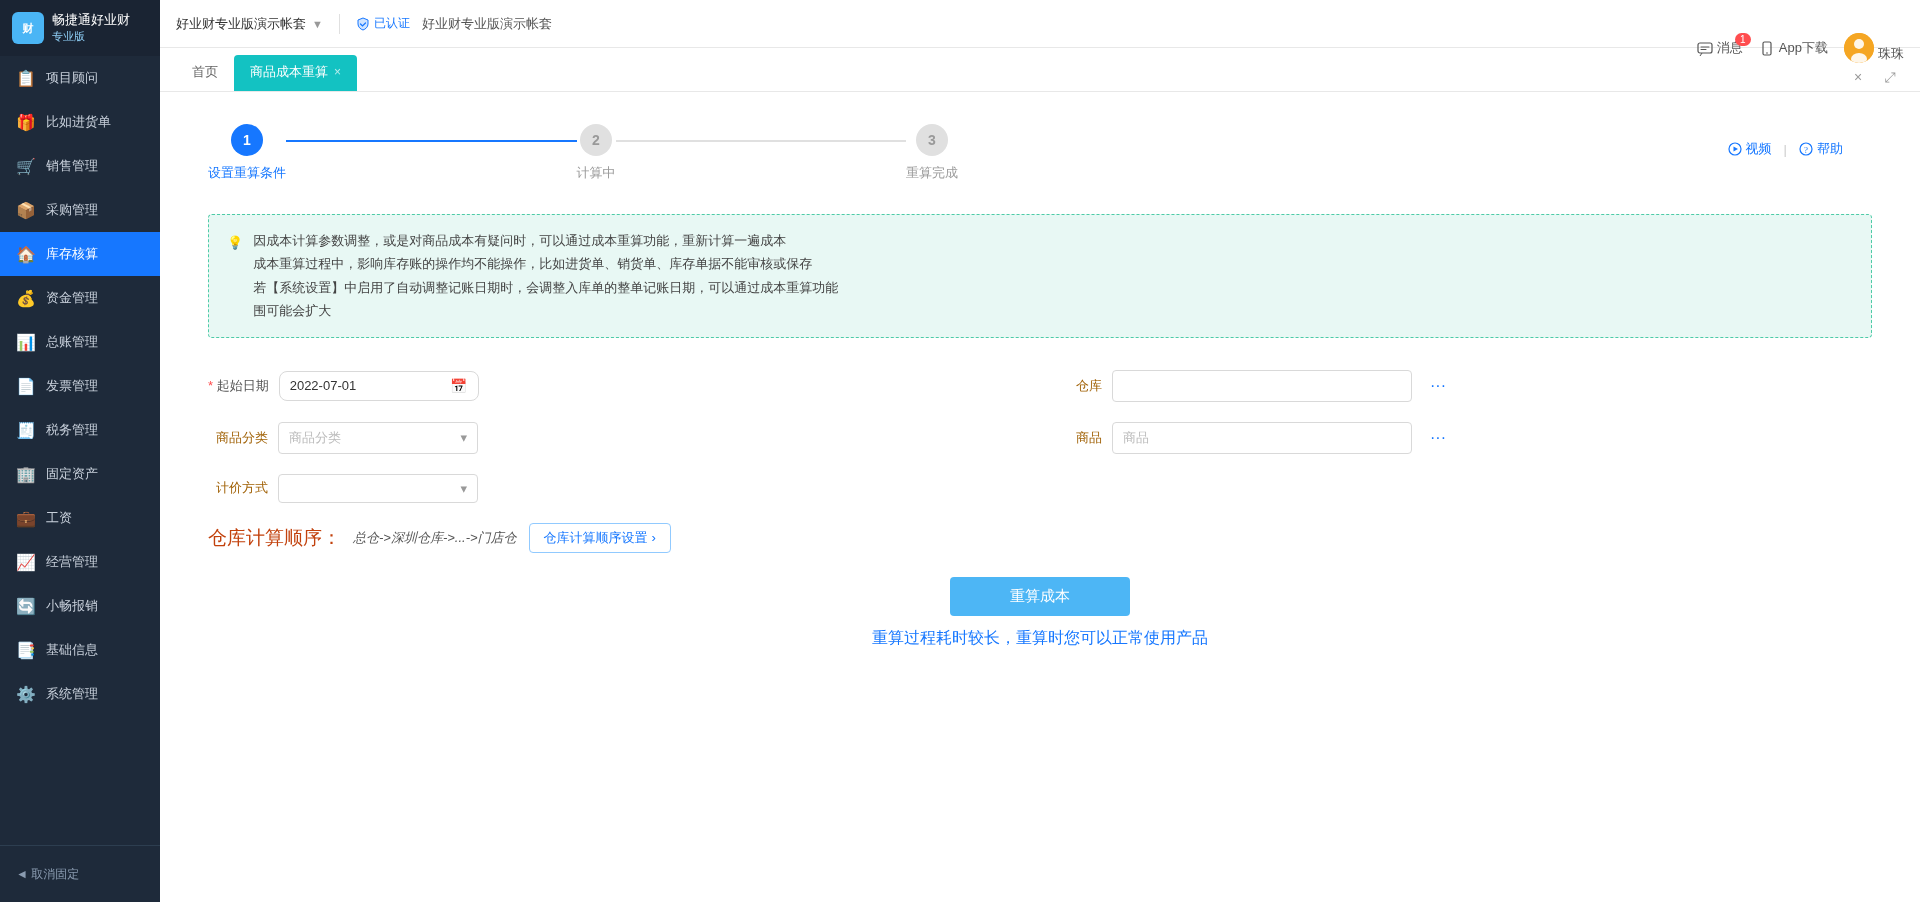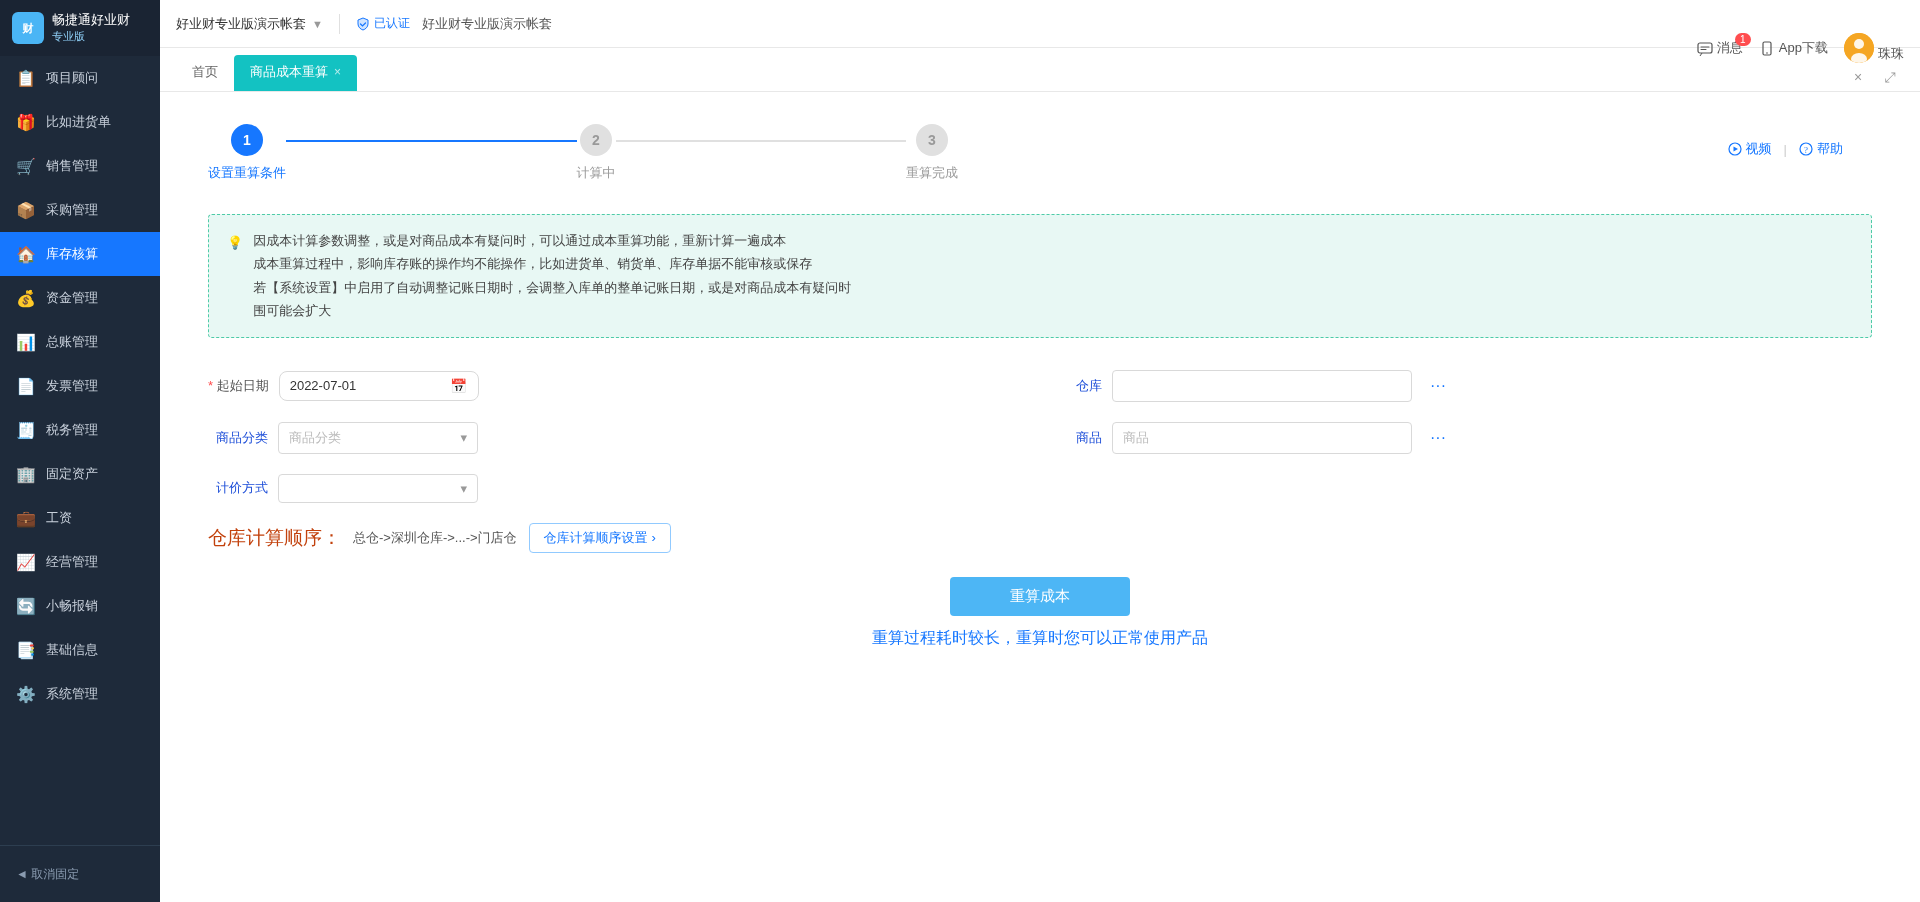--- a/index.html
+++ b/index.html
@@ -247,21 +247,21 @@
       gap: 24px;
     }
     .form-field {
       display: flex;
       align-items: center;
       gap: 10px;
       flex: 1;
     }
     .form-label {
       font-size: 13px;
-      color: #1d4ed8;
+      color: #a16207;
       white-space: nowrap;
       min-width: 60px;
       text-align: right;
     }
     .form-input {
       border: 1px solid #d9d9d9;
       border-radius: 4px;
       padding: 6px 10px;
       font-size: 13px;
       color: #333;
@@ -304,21 +304,21 @@
     .calendar-icon { color: #1677ff; cursor: pointer; font-size: 14px; }
 
     
     .warehouse-row {
       display: flex;
       align-items: center;
       margin-bottom: 24px;
       gap: 12px;
     }
     .warehouse-label { font-size: 19px; color: #c2410c; white-space: nowrap; }
-    .warehouse-value { font-size: 13px; color: #555; }
+    .warehouse-value { font-size: 13px; color: #555; font-style: italic; }
     .warehouse-btn {
       background: white;
       border: 1px solid #91caff;
       color: #1677ff;
       border-radius: 4px;
       padding: 5px 14px;
       font-size: 13px;
       cursor: pointer;
       display: flex;
       align-items: center;
@@ -564,21 +564,21 @@
             <span>帮助</span>
           </div>
         </div>
       </div>
 
       <div class="notice-box">
         <span class="notice-icon">💡</span>
         <div>
           <div>因成本计算参数调整，或是对商品成本有疑问时，可以通过成本重算功能，重新计算一遍成本</div>
           <div>成本重算过程中，影响库存账的操作均不能操作，比如进货单、销货单、库存单据不能审核或保存</div>
-          <div>若【系统设置】中启用了自动调整记账日期时，会调整入库单的整单记账日期，或是对商品成本有疑问时</div>
+          <div>若【系统设置】中启用了自动调整记账日期时，会调整入库单的整单记账日期，可以通过成本重算功能</div>
           <div>围可能会扩大</div>
         </div>
       </div>
 
       <div class="form-section">
 
         <div class="form-row">
           <div class="form-field">
             <span class="form-label" style="color:#555;">
               <span style="color:#ff4d4f;">* </span><span style="white-space:nowrap; font-size:13px; color:#555;">起始日期</span>

